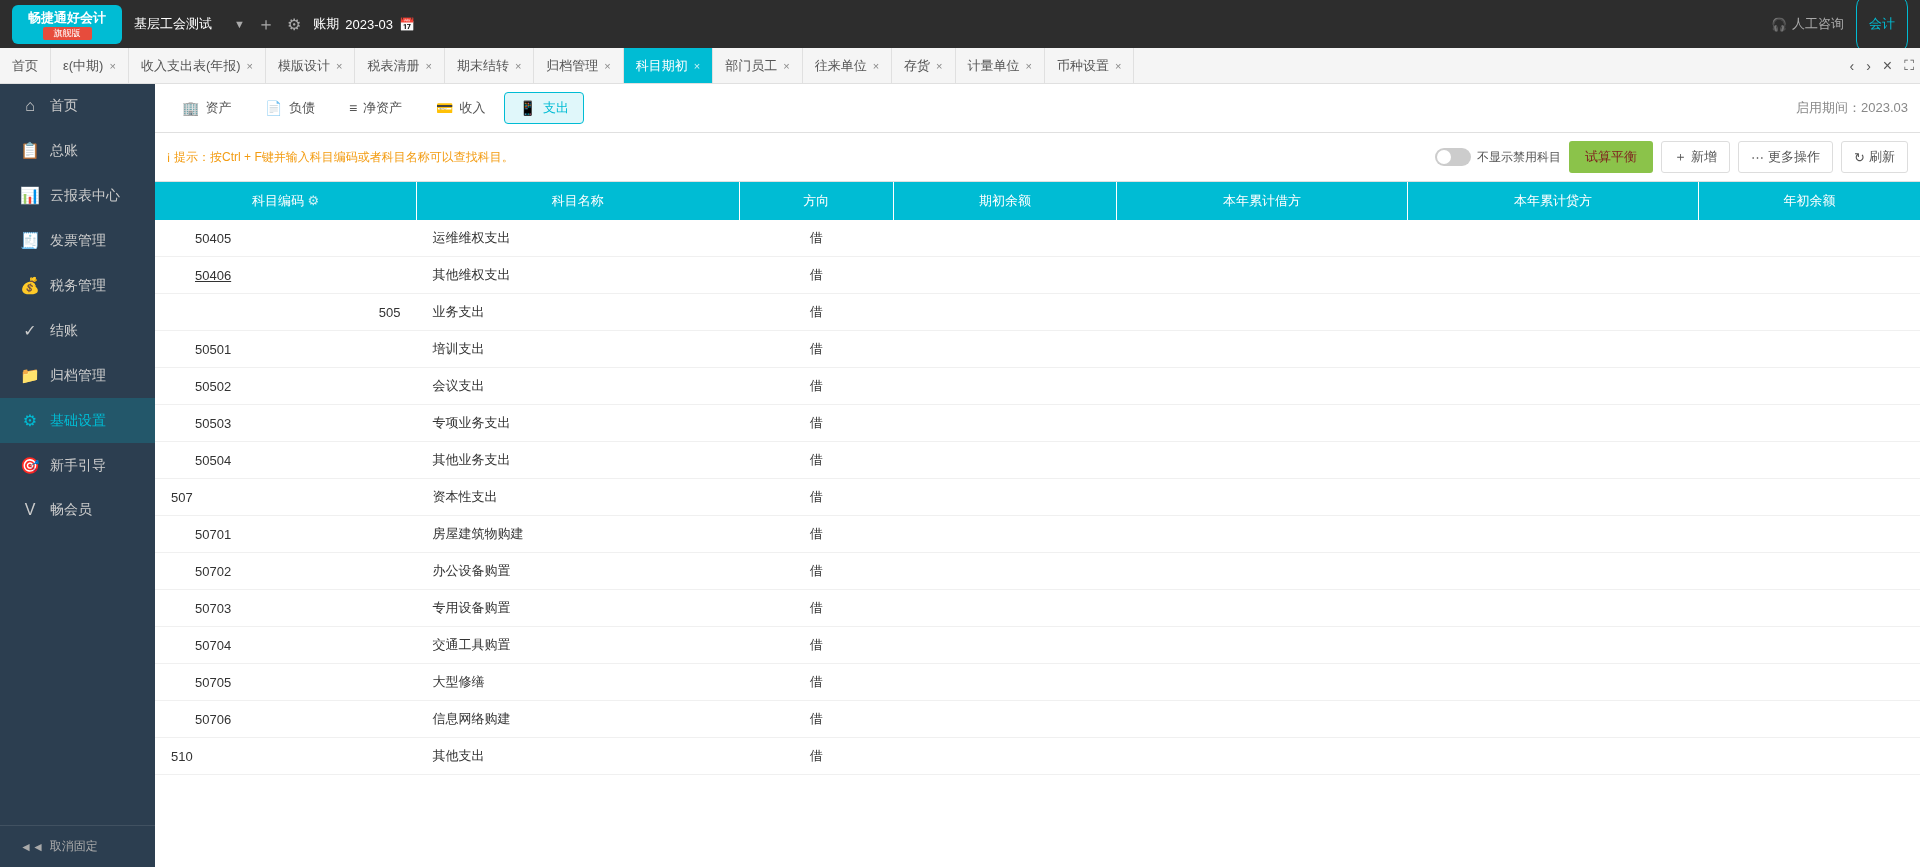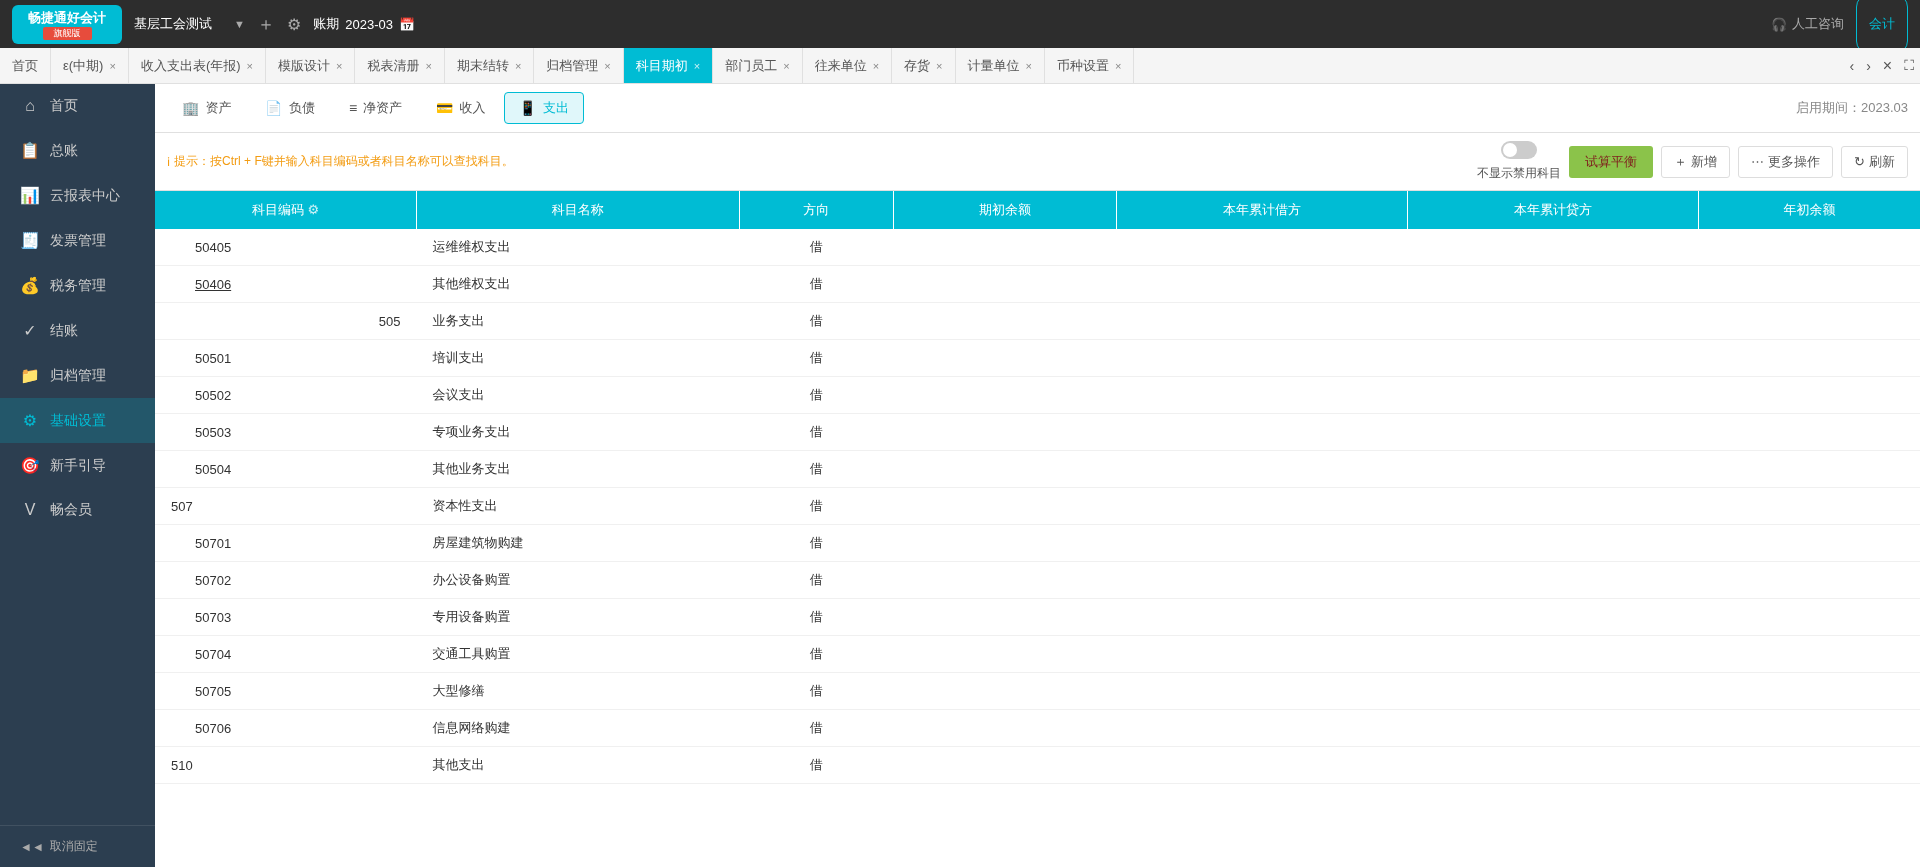--- a/index.html
+++ b/index.html
@@ -181,21 +181,21 @@
       background: white;
       padding: 8px 12px;
       display: flex;
       align-items: center;
       gap: 8px;
       border-bottom: 1px solid #e0e0e0;
       flex-shrink: 0;
     }
     .hint-text { color: #f39c12; font-size: 12px; display: flex; align-items: center; gap: 4px; }
     .toolbar-right { margin-left: auto; display: flex; align-items: center; gap: 8px; }
-    .toggle-container { display: flex; align-items: center; gap: 6px; font-size: 12px; color: #555; flex-direction: column; }
+    .toggle-container { display: flex; align-items: center; gap: 6px; font-size: 12px; color: #555; }
     .toggle-switch {
       width: 36px; height: 18px; background: #ccc; border-radius: 9px; position: relative; cursor: pointer;
     }
     .toggle-switch.off::after {
       content: '';
       position: absolute;
       width: 14px; height: 14px;
       background: white;
       border-radius: 50%;
       top: 2px; left: 2px;

